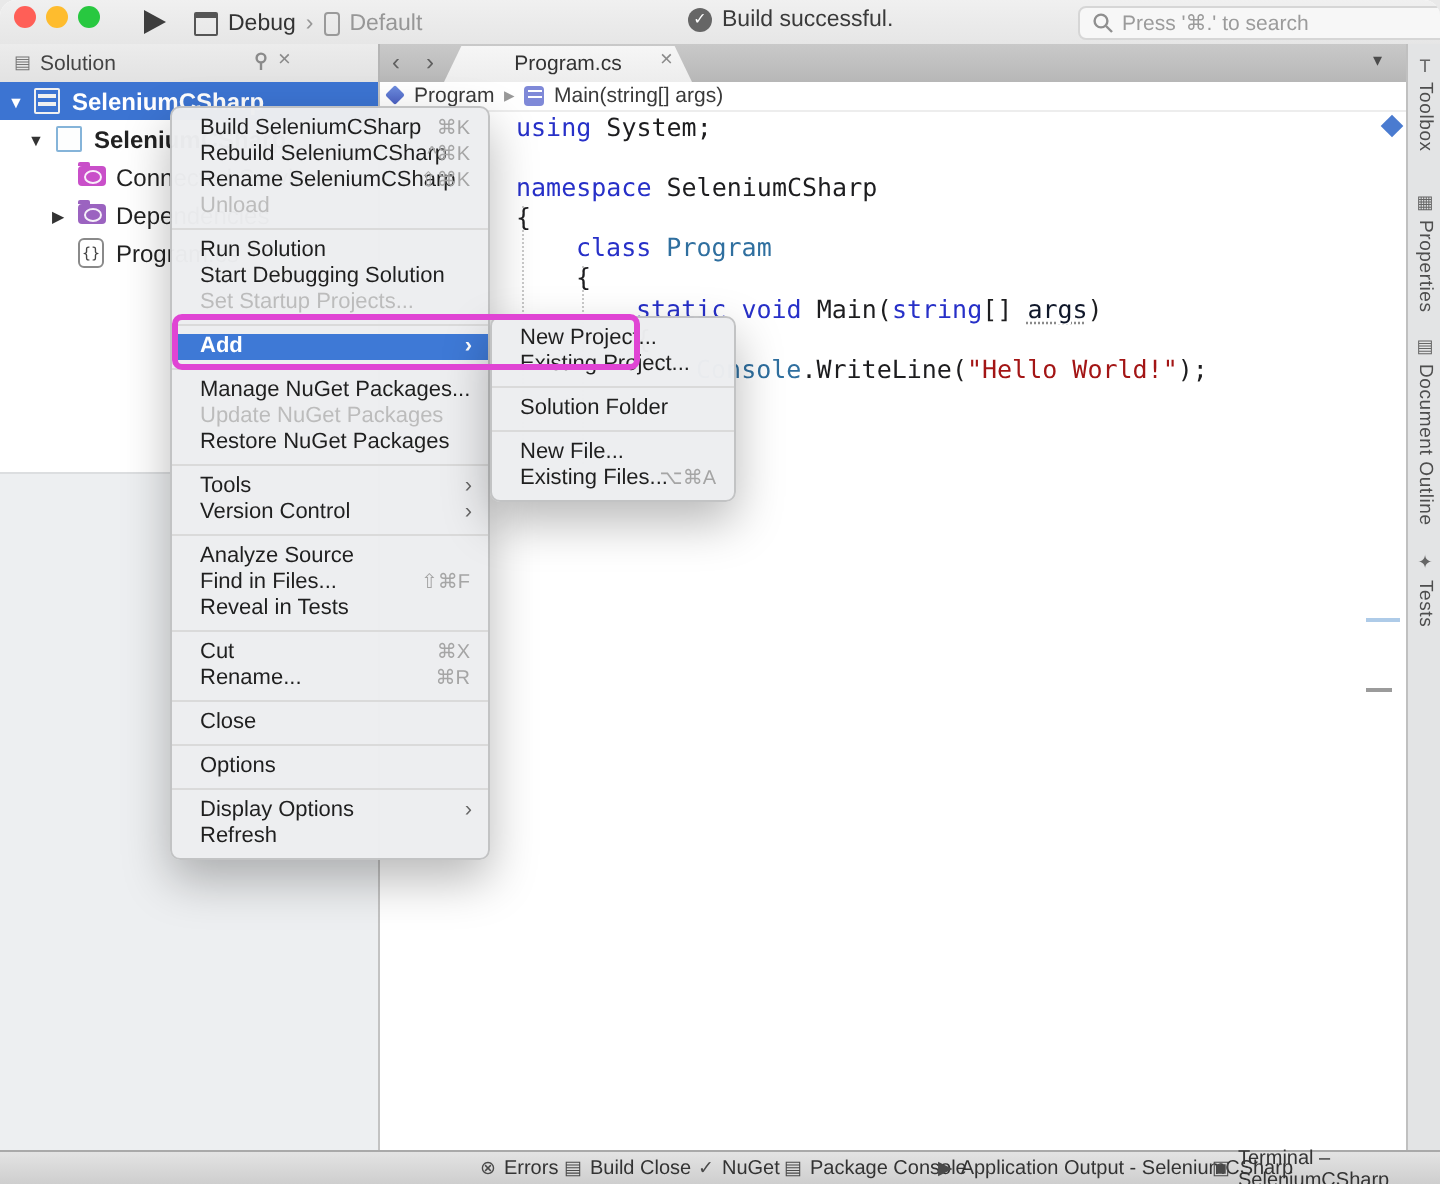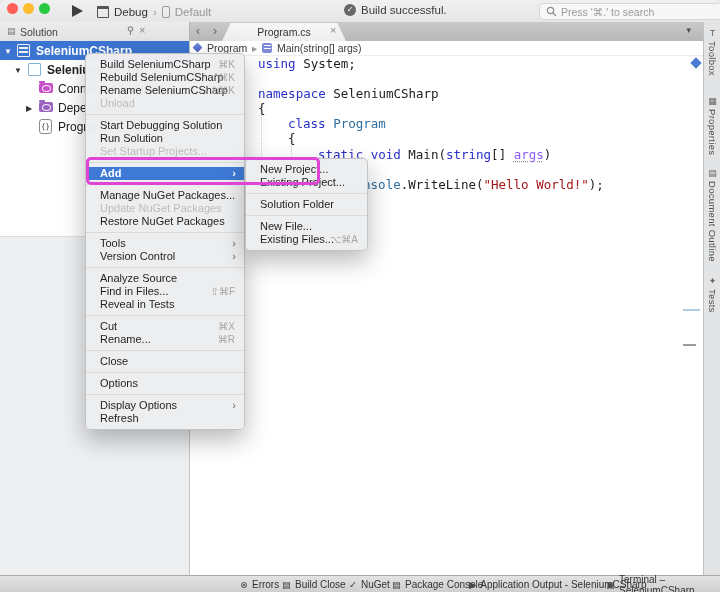--- a/index.html
+++ b/index.html
@@ -46,21 +46,21 @@
   .crumbs{position:absolute;left:0;top:0;width:100%;height:14px;background:#fff;border-bottom:1px solid #ededed;font-size:10.5px;color:#3a3a3a;}
   .crumbs .gem{position:absolute;left:4px;top:3px;width:7px;height:7px;background:linear-gradient(135deg,#6f8fe0,#4a5fc2);transform:rotate(45deg);border-radius:1px;}
   .crumbs .c1{position:absolute;left:17px;top:1px;}
   .crumbs .arr{position:absolute;left:62px;top:1px;color:#999;}
   .crumbs .meth{position:absolute;left:72px;top:2px;width:10px;height:10px;background:#7f89d8;border-radius:2px;}
   .crumbs .meth i{display:block;height:1px;margin:2px 1.5px 0 1.5px;background:#fff;}
   .crumbs .c2{position:absolute;left:87px;top:1px;}
   .code{position:absolute;left:68px;top:15px;font-family:"DejaVu Sans Mono",monospace;font-size:12.5px;color:#1d1d1f;}
   .cl{height:15.1px;line-height:15.1px;white-space:pre;}
   .kw{color:#2730c8;} .ty{color:#2f6f9f;} .st{color:#a31515;} .pl{color:#1d1d1f;}
-  .arg{color:#8b5cf6;text-decoration:underline dotted #8a8a8a;text-underline-offset:2px;}
+  .arg{color:#0f172a;text-decoration:underline dotted #8a8a8a;text-underline-offset:2px;}
   .guide{position:absolute;border-left:1px dotted #c9c9c9;width:0;}
   .diamond{position:absolute;left:502px;top:18px;width:8px;height:8px;background:#4a7bd0;transform:rotate(45deg);}
   .mark1{position:absolute;left:493px;top:268px;width:17px;height:2px;background:#aecbe8;}
   .mark2{position:absolute;left:493px;top:303px;width:13px;height:2px;background:#9b9b9b;}
   
   .rdock{position:absolute;left:703px;top:22px;width:17px;height:553px;background:#e3e4e5;border-left:1px solid #c0c0c0;}
   .rtab{position:absolute;left:0;width:17px;display:flex;flex-direction:column;align-items:center;gap:3px;color:#555;}
   .rtab .gi{font-size:9px;color:#666;}
   .rtab .vt{writing-mode:vertical-rl;font-size:9.5px;letter-spacing:.3px;color:#4e4e4e;}
   
@@ -247,22 +247,22 @@
         <span>Terminal – SeleniumCSharp</span>
       </div>
   </div>
 
   <div class="menu mainmenu">
     <div class="mi"><span>Build SeleniumCSharp</span><span class="sc">⌘K</span></div>
     <div class="mi"><span>Rebuild SeleniumCSharp</span><span class="sc">^⌘K</span></div>
     <div class="mi"><span>Rename SeleniumCSharp</span><span class="sc">⇧⌘K</span></div>
     <div class="mi dis"><span>Unload</span></div>
     <div class="sep"></div>
+    <div class="mi"><span>Run Solution</span></div>
     <div class="mi"><span>Start Debugging Solution</span></div>
-    <div class="mi"><span>Run Solution</span></div>
     <div class="mi dis"><span>Set Startup Projects...</span></div>
     <div class="sep"></div>
     <div class="mi sel"><span>Add</span><span class="arrow">›</span></div>
     <div class="sep"></div>
     <div class="mi"><span>Manage NuGet Packages...</span></div>
     <div class="mi dis"><span>Update NuGet Packages</span></div>
     <div class="mi"><span>Restore NuGet Packages</span></div>
     <div class="sep"></div>
     <div class="mi"><span>Tools</span><span class="arrow">›</span></div>
     <div class="mi"><span>Version Control</span><span class="arrow">›</span></div>

